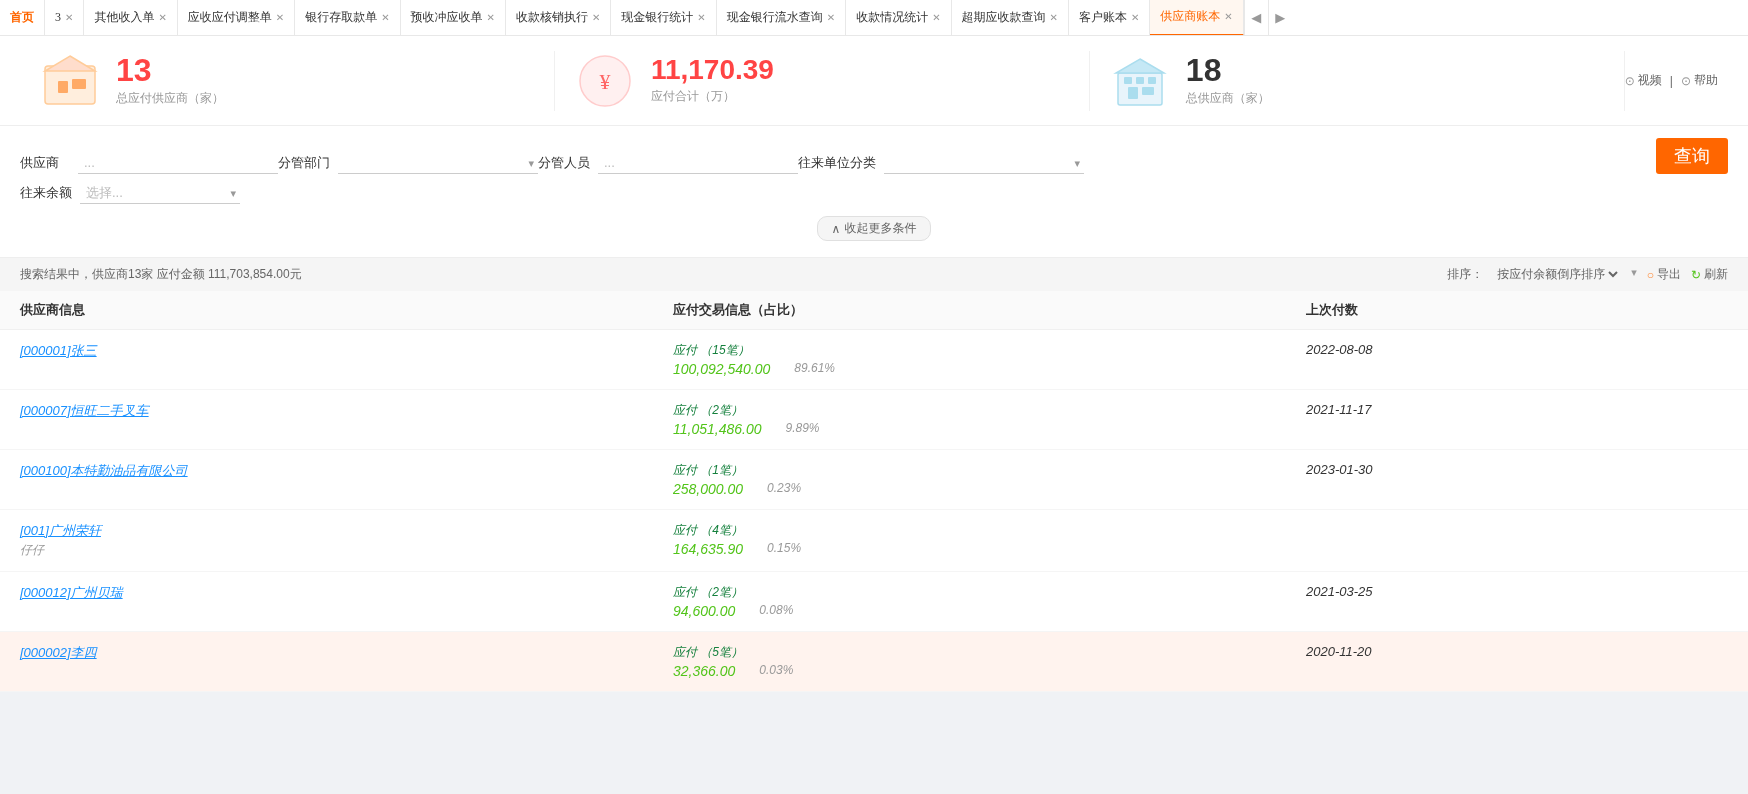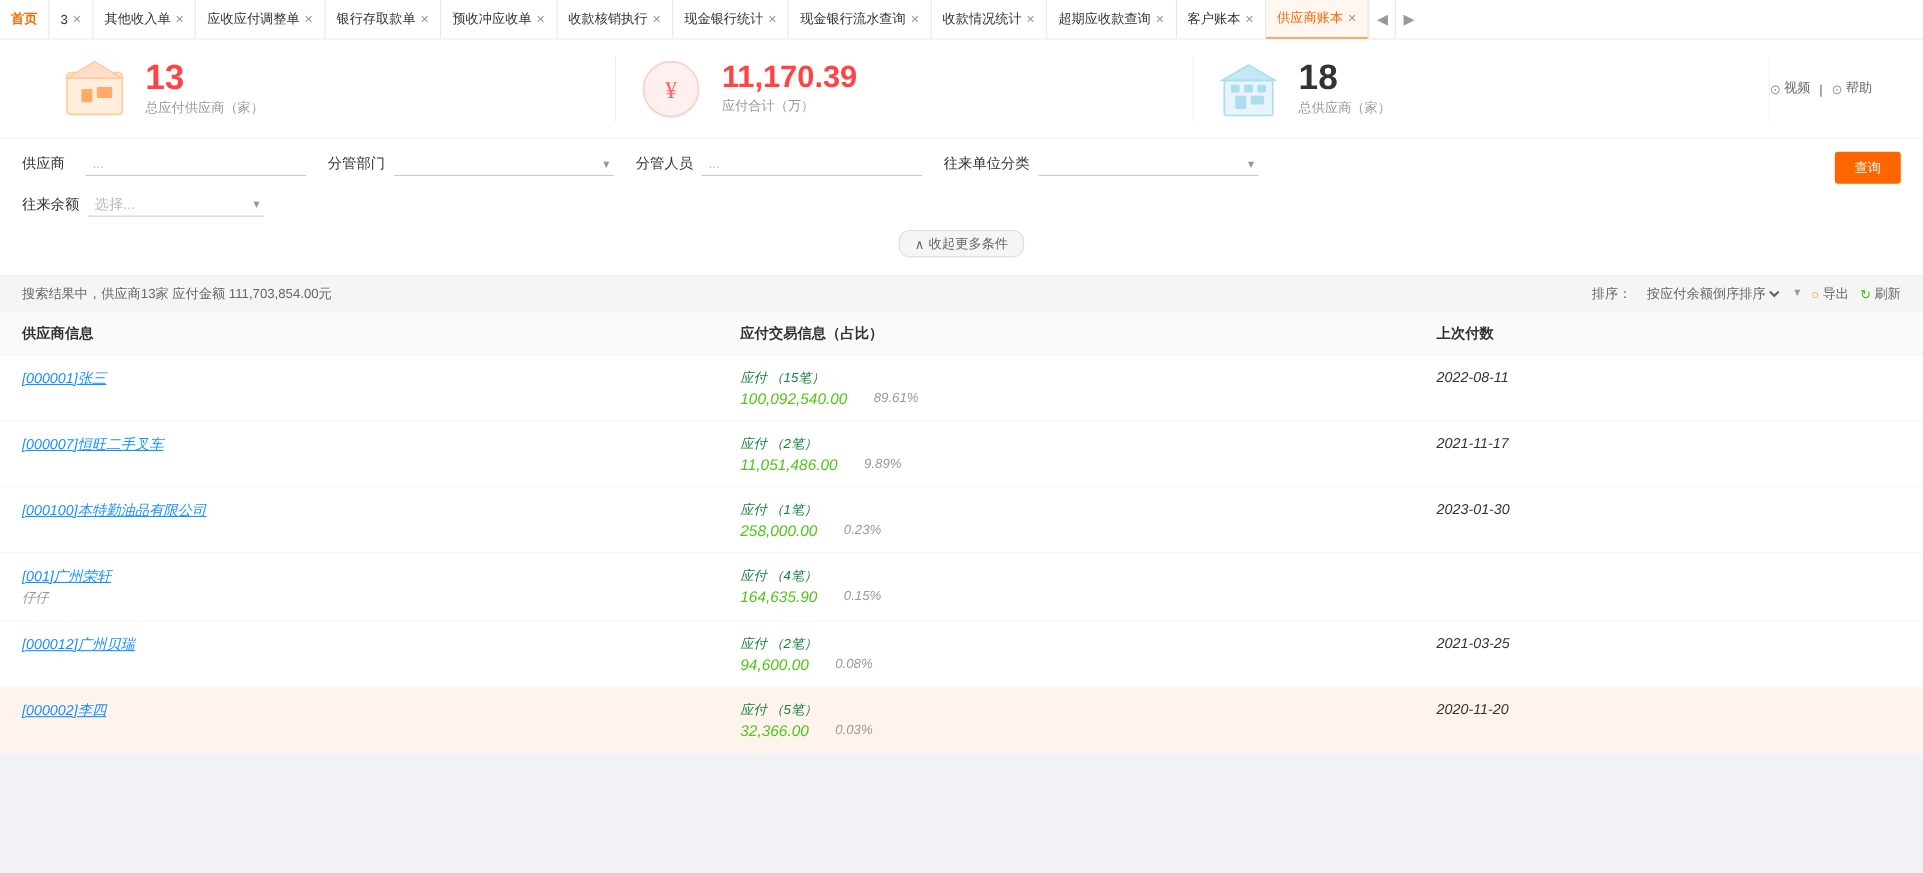--- a/index.html
+++ b/index.html
@@ -1,35 +1,35 @@
 <!DOCTYPE html>
 <html><head>
   <meta charset="utf-8">
   <style>
     * { box-sizing: border-box; margin: 0; padding: 0; }
     body { font-family: "Microsoft YaHei", "PingFang SC", sans-serif; font-size: 13px; background: #f0f2f5; color: #333; }
 
     
     .top-nav {
       display: flex; align-items: center; background: #fff; border-bottom: 1px solid #e8e8e8;
-      height: 36px; overflow: hidden;
+      height: 36px; overflow: hidden; font-family: Liberation Serif, serif;
     }
     .nav-tab {
       display: flex; align-items: center; padding: 0 10px; height: 36px; white-space: nowrap;
       border-right: 1px solid #e8e8e8; cursor: pointer; font-size: 12px; color: #333;
       flex-shrink: 0;
     }
     .nav-tab.active { background: #fff7f0; color: #ff6600; border-bottom: 2px solid #ff6600; }
     .nav-tab .close-icon { margin-left: 4px; color: #999; font-size: 10px; cursor: pointer; }
     .nav-tab .home-icon { color: #ff6600; font-weight: bold; }
     .nav-arrow { width: 24px; height: 36px; display: flex; align-items: center; justify-content: center; cursor: pointer; border-left: 1px solid #e8e8e8; color: #999; flex-shrink: 0; }
 
     
     .header-stats {
-      display: flex; background: #fff; padding: 10px 36px; align-items: center;
+      display: flex; background: #fff; padding: 10px 20px; align-items: center;
       border-bottom: 1px solid #eee; height: 90px;
     }
     .stat-card {
       display: flex; align-items: center; flex: 1; padding: 0 20px;
       border-right: 1px solid #f0f0f0;
     }
     .stat-card:last-child { border-right: none; }
     .stat-icon { width: 60px; height: 60px; margin-right: 16px; flex-shrink: 0; }
     .stat-icon svg { width: 60px; height: 60px; }
     .stat-value { font-size: 32px; font-weight: bold; color: #ff4444; line-height: 1; }
@@ -38,41 +38,41 @@
       display: flex; align-items: center; margin-left: auto; font-size: 12px; color: #666;
       padding-right: 10px;
     }
     .top-right-links span { cursor: pointer; color: #666; }
     .separator { margin: 0 8px; color: #ccc; }
 
     
     .filter-area {
       background: #fff; padding: 12px 20px; border-bottom: 1px solid #eee;
     }
-    .filter-row { display: flex; align-items: flex-start; margin-bottom: 8px; gap: 20px; flex-wrap: wrap; }
+    .filter-row { display: flex; align-items: flex-end; margin-bottom: 8px; flex-wrap: wrap; }
     .filter-item { display: flex; align-items: center; gap: 8px; }
     .filter-label { font-size: 13px; color: #333; white-space: nowrap; min-width: 50px; }
     .filter-input {
       border: none; border-bottom: 1px solid #ccc; padding: 3px 6px; font-size: 13px;
       min-width: 160px; outline: none; color: #333; background: transparent;
     }
     .filter-input::placeholder { color: #bbb; }
     .filter-select {
       border: none; border-bottom: 1px solid #ccc; padding: 3px 6px; font-size: 13px;
       min-width: 160px; background: transparent; outline: none; color: #bbb;
       appearance: none; cursor: pointer;
     }
     .select-wrapper { position: relative; display: inline-block; }
     .select-wrapper .dropdown-arrow {
       position: absolute; right: 4px; top: 50%; transform: translateY(-50%);
       pointer-events: none; color: #999; font-size: 11px;
     }
     .search-btn {
       background: #ff6600; color: #fff; border: none; padding: 6px 18px;
-      border-radius: 3px; cursor: pointer; font-size: 12px; margin-left: auto;
+      border-radius: 3px; cursor: pointer; font-size: 18px; margin-left: auto;
     }
     .collapse-bar {
       display: flex; justify-content: center; padding: 4px 0;
     }
     .collapse-btn {
       display: flex; align-items: center; gap: 4px; cursor: pointer;
       color: #666; font-size: 12px; background: #f5f5f5; padding: 3px 14px;
       border-radius: 10px; border: 1px solid #e0e0e0;
     }
 
@@ -333,21 +333,21 @@
 
     </div>
     <div class="col-transaction">
       <div class="trans-type">应付 （15笔）</div>
       <div class="trans-row">
         <span class="trans-amount">100,092,540.00</span>
         <span class="trans-percent">89.61%</span>
       </div>
     </div>
     <div class="col-lastpay">
-      <span class="last-pay">2022-08-11</span>
+      <span class="last-pay">2022-08-08</span>
     </div>
   </div>
       <div class="table-row">
     <div class="col-supplier">
       <div>
         <span class="supplier-name">[000007]恒旺二手叉车</span>
       </div>
     </div>
     <div class="col-transaction">
       <div class="trans-type">应付 （2笔）</div>

